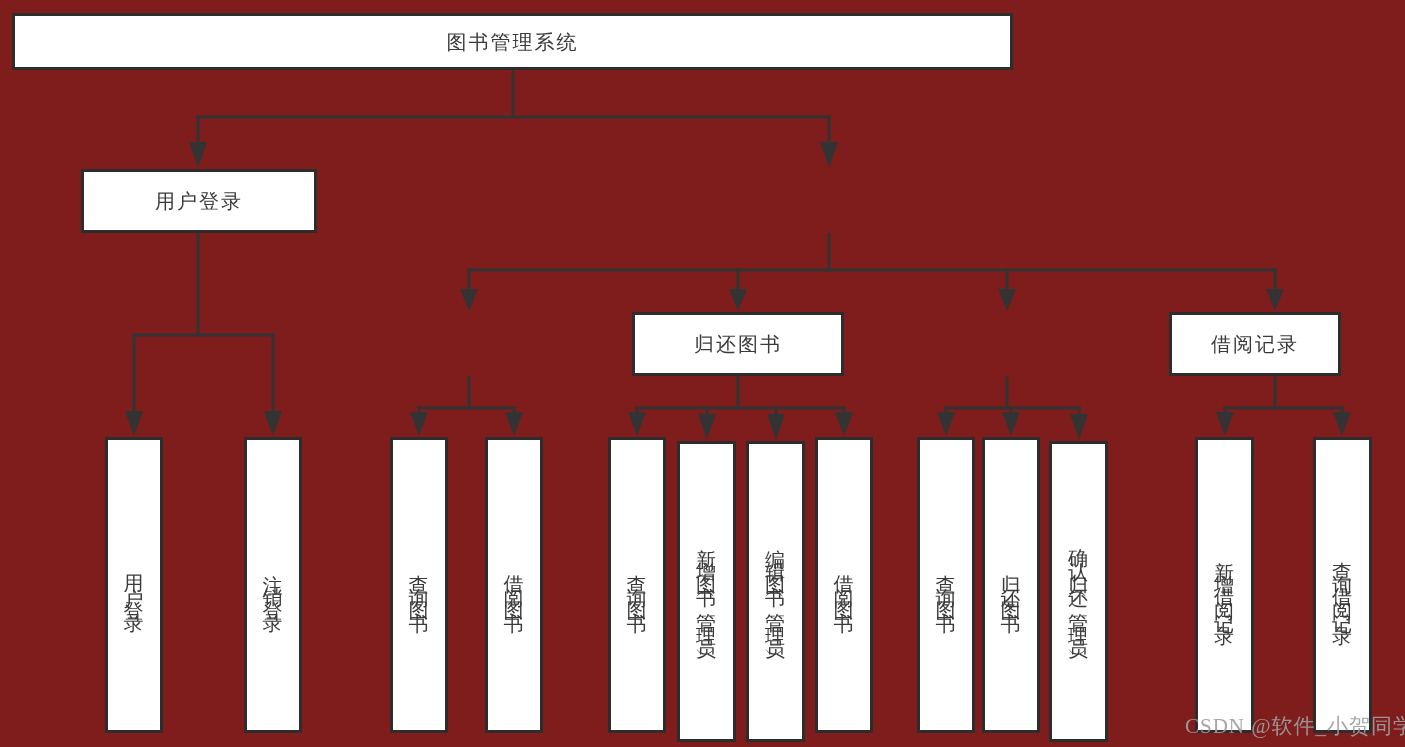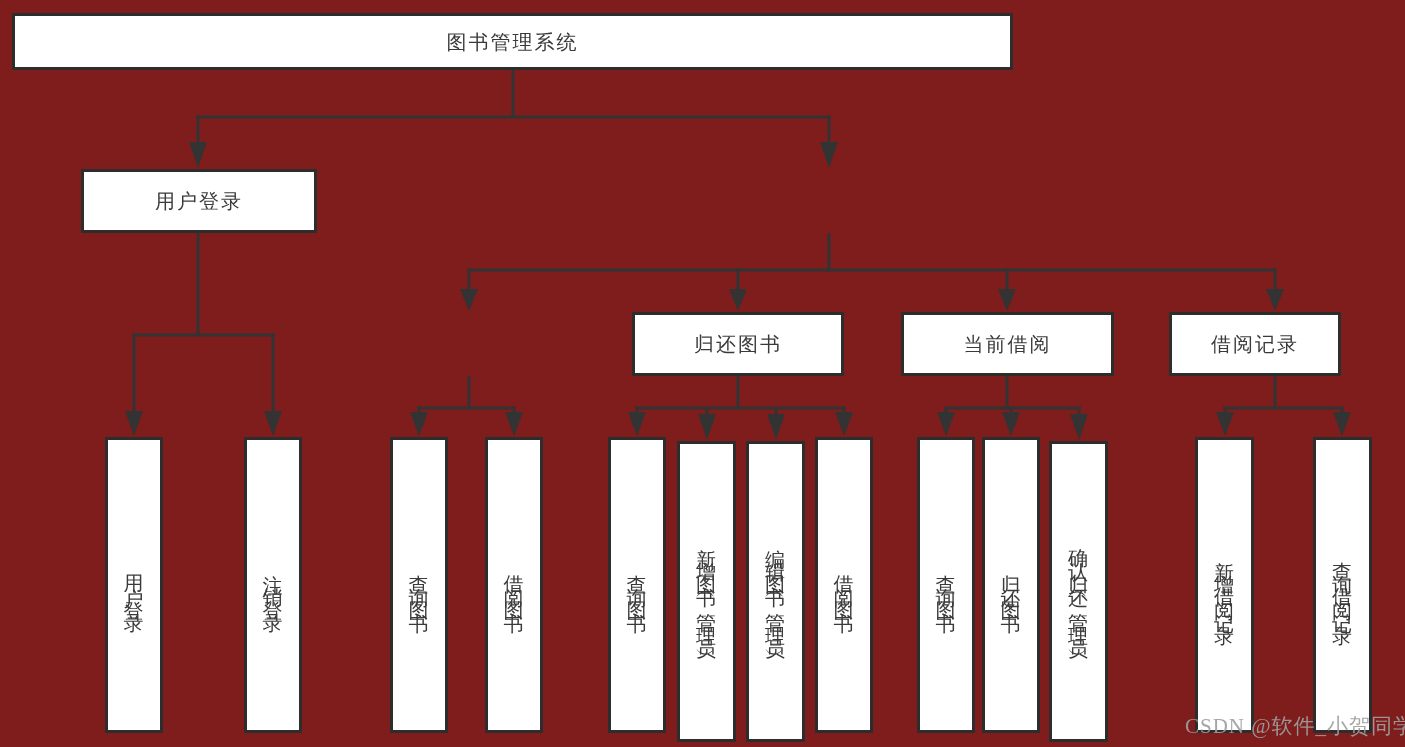--- a/index.html
+++ b/index.html
@@ -110,21 +110,20 @@
       <line x1="1342" y1="406.5" x2="1342" y2="414"></line>
       <polygon points="1333,412 1351,412 1342,436"></polygon>
     </g>
   </svg>
 
   <div class="node h" style="left:12px; top:13px; width:1001px; height:57px;">图书管理系统</div>
 
   <div class="node h" style="left:81px; top:169px; width:236px; height:64px;">用户登录</div>
 
   <div class="node h" style="left:632px; top:312px; width:212px; height:64px;">归还图书</div>
-  <div class="node h" style="left:901px; top:312px; width:213px; height:64px;">当前借阅</div>
   <div class="node h" style="left:1169px; top:312px; width:172px; height:64px;">借阅记录</div>
 
   <div class="node v" style="left:105px; top:437px; width:58px; height:296px;">用户登录</div>
   <div class="node v" style="left:244px; top:437px; width:58px; height:296px;">注销登录</div>
 
   <div class="node v" style="left:390px; top:437px; width:58px; height:296px;">查询图书</div>
   <div class="node v" style="left:485px; top:437px; width:58px; height:296px;">借阅图书</div>
 
   <div class="node v" style="left:608px; top:437px; width:58px; height:296px;">查询图书</div>
   <div class="node v" style="left:677px; top:441px; width:59px; height:301px;">新增图书（管理员）</div>

